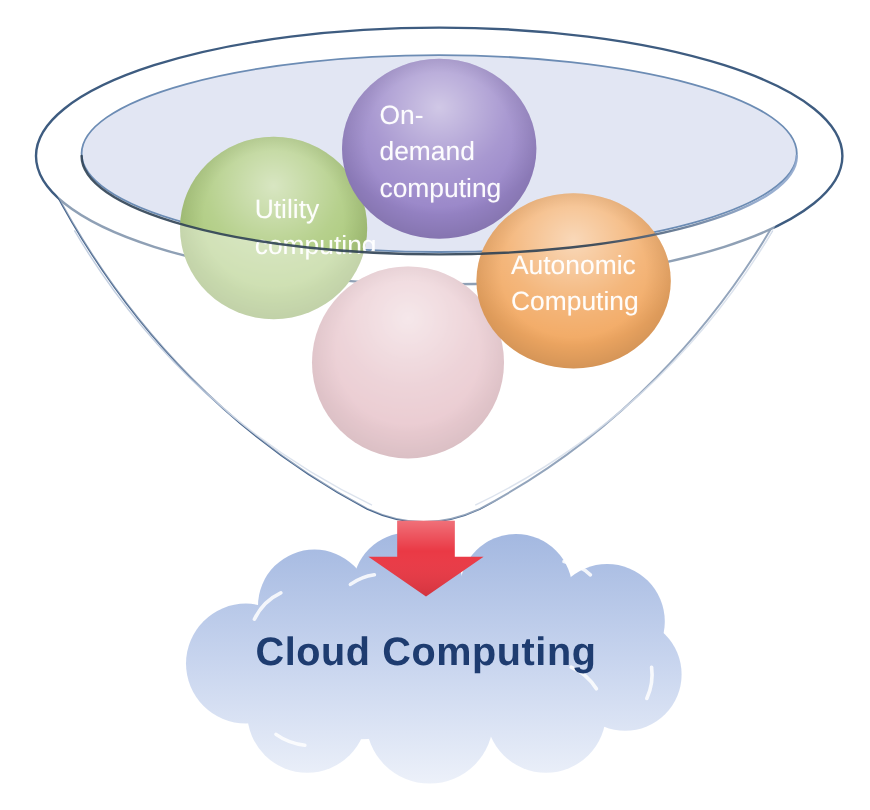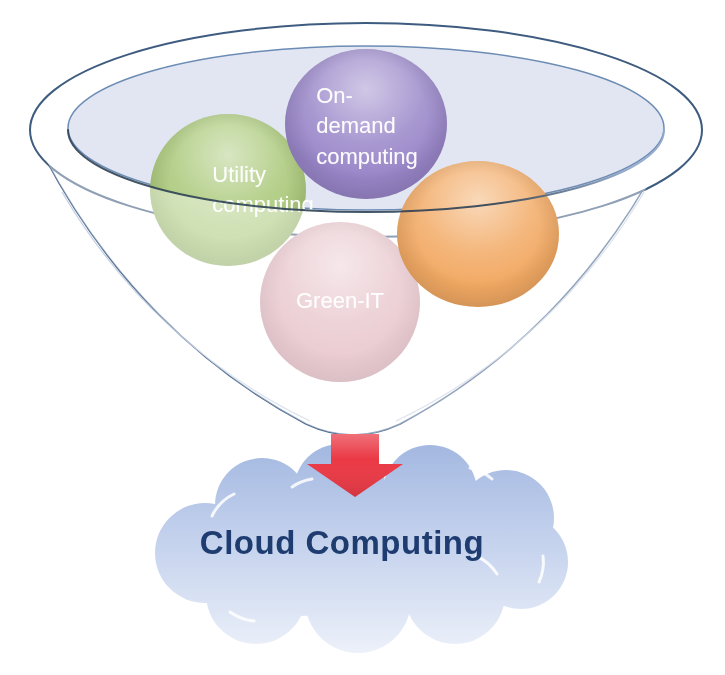--- a/index.html
+++ b/index.html
@@ -32,21 +32,21 @@
     color:#1e3c70;
     font-size:33px;
     font-weight:bold;
     white-space:nowrap;
     letter-spacing:0.5px;
   }
   .lbl-utility{left:229px;top:190px;margin-left:34px;}
   .lbl-ondemand{left:367px;top:127px;}
   .lbl-autonomic{left:479px;top:237px;}
   .lbl-greenit{left:340px;top:301px;}
-  .lbl-cloud{left:342px;top:543px;}
+  .lbl-cloud{left:355px;top:543px;}
 </style>
 </head>
 <body>
 
 <div class="stage">
 
   <svg class="layer-base" width="725" height="675" viewBox="0 0 725 675">
     <defs>
       <radialGradient id="shine" cx="0.5" cy="0.27" r="0.8">
         <stop offset="0" stop-color="#ffffff" stop-opacity="0.55"></stop>
@@ -131,21 +131,22 @@
       <polygon points="331,434 379,434 379,464 403,464 355,497 307,464 331,464" fill="#ea3945"></polygon>
       <polygon points="331,434 379,434 379,464 403,464 355,497 307,464 331,464" fill="url(#arrowShade)"></polygon>
     </g>
   </svg>
 
   <div class="bubble-label lbl-utility">Utility
 computing</div>
   <div class="bubble-label lbl-ondemand">On-
 demand
 computing</div>
-  <div class="bubble-label lbl-greenit">Green-IT</div>
+  <div class="bubble-label lbl-autonomic">Autonomic
+Computing</div>
   <div class="cloud-label  lbl-cloud">Cloud Computing</div>
 
   <svg class="layer-top" width="725" height="675" viewBox="0 0 725 675">
     <defs>
       <linearGradient id="edgeFade" gradientUnits="userSpaceOnUse" x1="68" y1="0" x2="664" y2="0">
         <stop offset="0" stop-color="#2e4154"></stop>
         <stop offset="0.72" stop-color="#2e4154"></stop>
         <stop offset="0.95" stop-color="#8ea6cb"></stop>
       </linearGradient>
     </defs>

